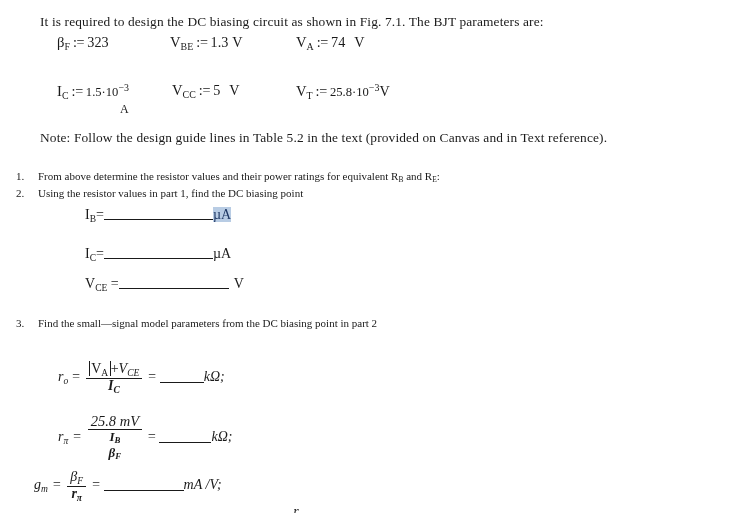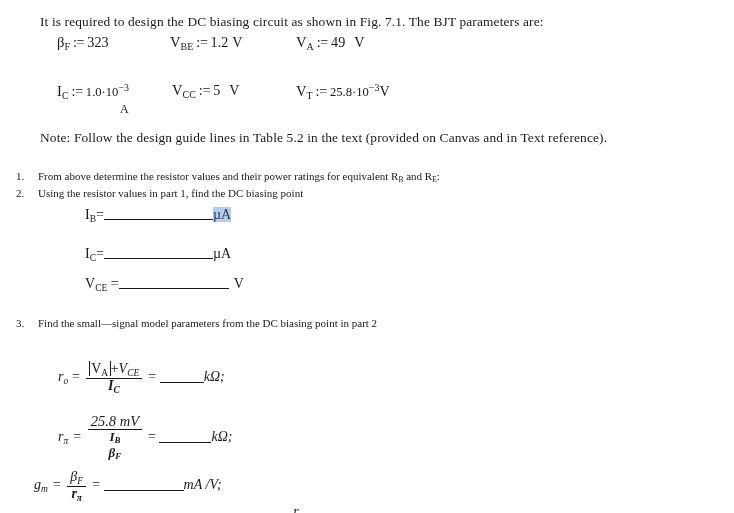--- a/index.html
+++ b/index.html
@@ -128,29 +128,29 @@
 
 <div class="page">
 
   <div class="abs para" style="left:40px; top:14px;">It is required to design the DC biasing circuit as shown in Fig. 7.1. The BJT parameters are:</div>
 
   <div class="abs defrow" style="left:57px; top:34px;">
     <span class="mathvar name"><span>β</span><span class="sub">F</span></span><span class="assign">:=</span><span>323</span>
   </div>
 
   <div class="abs defrow" style="left:170px; top:34px;">
-    <span class="mathvar name"><span>V</span><span class="sub">BE</span></span><span class="assign">:=</span><span>1.2</span><span class="unit">V</span>
+    <span class="mathvar name"><span>V</span><span class="sub">BE</span></span><span class="assign">:=</span><span>1.3</span><span class="unit">V</span>
   </div>
 
   <div class="abs defrow" style="left:296px; top:34px;">
-    <span class="mathvar name"><span>V</span><span class="sub">A</span></span><span class="assign">:=</span><span>49</span><span class="unit" style="margin-left:9px;">V</span>
+    <span class="mathvar name"><span>V</span><span class="sub">A</span></span><span class="assign">:=</span><span>74</span><span class="unit" style="margin-left:9px;">V</span>
   </div>
 
   <div class="abs defrow" style="left:57px; top:82px;">
-    <span class="mathvar name"><span>I</span><span class="sub">C</span></span><span class="assign">:=</span><span style="font-size:12.6px;">1.0</span><span style="font-size:12.6px;">·</span><span style="font-size:12.6px;">10</span><span class="supnum">−3</span><span class="stack-unit"><span>A</span></span>
+    <span class="mathvar name"><span>I</span><span class="sub">C</span></span><span class="assign">:=</span><span style="font-size:12.6px;">1.5</span><span style="font-size:12.6px;">·</span><span style="font-size:12.6px;">10</span><span class="supnum">−3</span><span class="stack-unit"><span>A</span></span>
   </div>
 
   <div class="abs defrow" style="left:172px; top:82px;">
     <span class="mathvar name"><span>V</span><span class="sub">CC</span></span><span class="assign">:=</span><span>5</span><span class="unit" style="margin-left:9px;">V</span>
   </div>
 
   <div class="abs defrow" style="left:296px; top:82px;">
     <span class="mathvar name"><span>V</span><span class="sub">T</span></span><span class="assign">:=</span><span style="font-size:12.6px;">25.8</span><span style="font-size:12.6px;">·</span><span style="font-size:12.6px;">10</span><span class="supnum">−3</span><span>V</span>
   </div>
 

